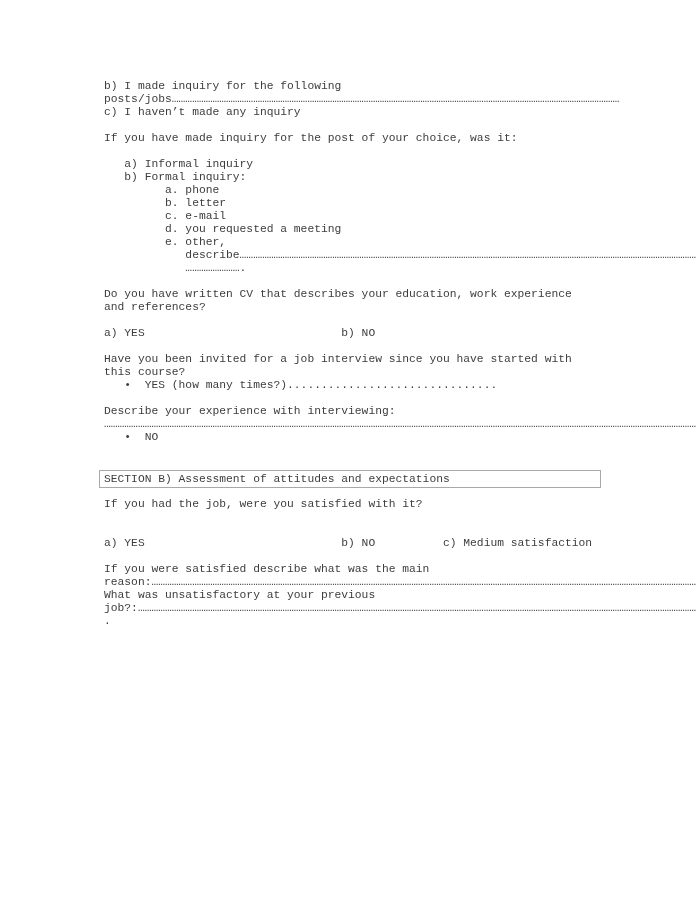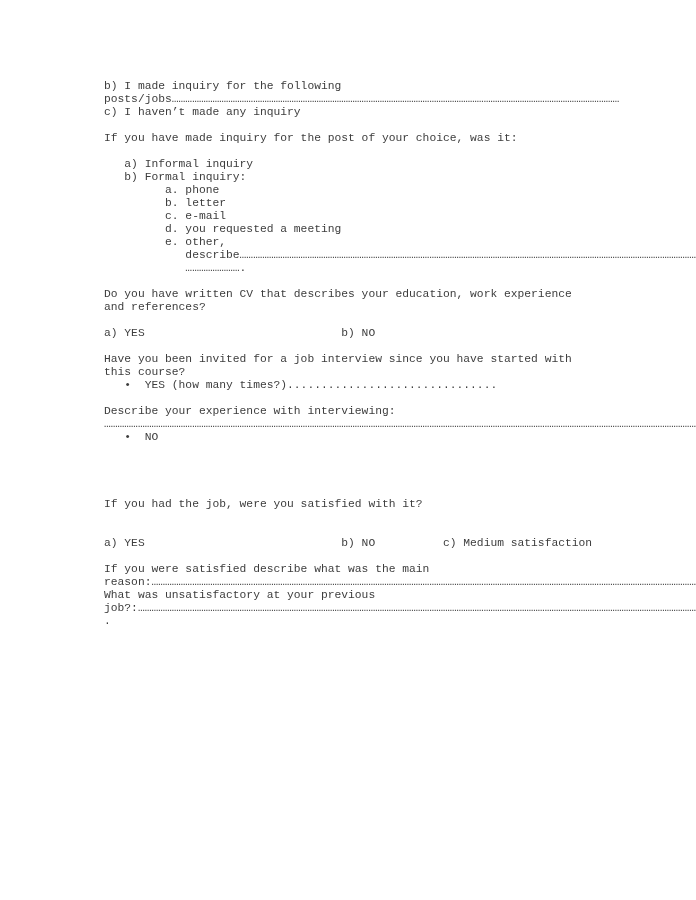--- a/index.html
+++ b/index.html
@@ -76,20 +76,23 @@
 a) YES                             b) NO
 
 Have you been invited for a job interview since you have started with
 this course?
    •  YES (how many times?)...............................
 
 Describe your experience with interviewing:
 ………………………………………………………………………………………………………………………………………………………………………………………………………………………………………………………………………………………………………………………………..
    •  NO</pre>
 
+  <div class="section-box">
+    <span class="section-title">SECTION B) Assessment of attitudes and expectations</span>
+  </div>
 
   <pre id="bottom-block" class="doc-text">If you had the job, were you satisfied with it?
 
 
 a) YES                             b) NO          c) Medium satisfaction
 
 If you were satisfied describe what was the main
 reason:………………………………………………………………………………………………………………………………………………………………………………………………………………………………………………………………………………………….
 What was unsatisfactory at your previous
 job?:………………………………………………………………………………………………………………………………………………………………………………………………………………………………………………………………………………………………

